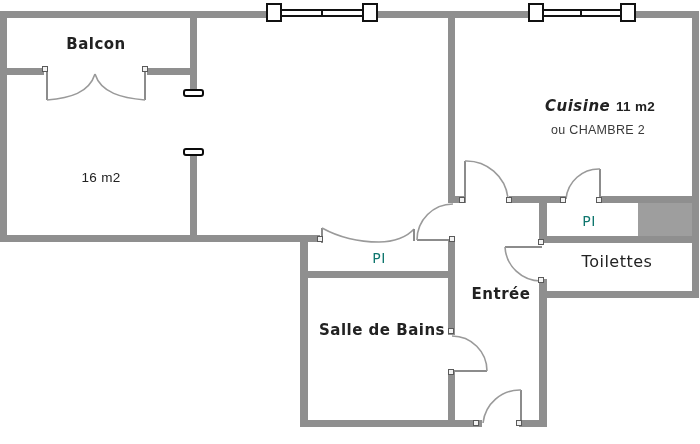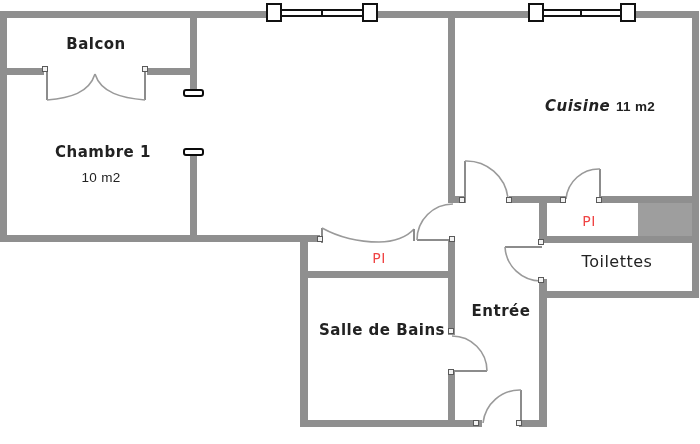--- a/index.html
+++ b/index.html
@@ -6,21 +6,21 @@
   #plan{position:relative;width:700px;height:444px;background:#fff;overflow:hidden;
         font-family:"DejaVu Sans","Liberation Sans",sans-serif;color:#222;}
   .wall{position:absolute;background:#8f8f8f;}
   .shaft{position:absolute;background:#9e9e9e;}
   .label{position:absolute;transform:translate(-50%,-50%);white-space:nowrap;
          color:#222;letter-spacing:0.5px;}
   .lbl-room{font-size:15px;font-weight:bold;}
   .lbl-big{font-size:16px;}
   .lbl-sub{font-family:"Liberation Sans",sans-serif;font-size:12.5px;letter-spacing:0.3px;color:#3a3a3a;}
   .lbl-area{font-family:"Liberation Sans",sans-serif;font-size:13.5px;letter-spacing:0.3px;}
-  .lbl-pi{font-size:14px;letter-spacing:0.5px;color:#ef4444;}
+  .lbl-pi{font-size:14px;letter-spacing:0.5px;color:#0f766e;}
   .italic{font-style:italic;margin-top:36px;}
   .win-box{position:absolute;width:16px;height:19px;background:#fff;border:2px solid #111;box-sizing:border-box;}
   .win-line{position:absolute;height:2px;background:#111;}
   .win-mull{position:absolute;width:2px;background:#111;}
   .win-blank{position:absolute;background:#fff;}
   .cap{position:absolute;width:21px;height:8px;background:#fff;border:2px solid #0a0a0a;
        border-radius:3px;box-sizing:border-box;}
   .jamb{position:absolute;width:6px;height:6px;background:#f2f2f2;border:1.5px solid #5a5a5a;box-sizing:border-box;}
   svg.doors{position:absolute;left:0;top:0;}
   .doorline{stroke:#8c8c8c;stroke-width:2;fill:none;}
@@ -116,28 +116,28 @@
   <div class="jamb" style="left:317px;top:236px;"></div>
   <div class="jamb" style="left:538px;top:239px;"></div>
   <div class="jamb" style="left:538px;top:277px;"></div>
   <div class="jamb" style="left:448px;top:328px;"></div>
   <div class="jamb" style="left:448px;top:369px;"></div>
   <div class="jamb" style="left:473px;top:420px;"></div>
   <div class="jamb" style="left:516px;top:420px;"></div>
 
   <div class="label lbl-room" style="left:96px;top:44px;">Balcon</div>
 
-  <div class="label lbl-room" style="left:103px;top:152px;">Chambre 1</div>
-  <div class="label lbl-area" style="left:101px;top:177px;">10 m2</div>
+  <div class="label lbl-area" style="left:101px;top:177px;">16 m2</div>
 
 
   <div class="label lbl-room" style="left:600px;top:106px;">
     <span class="italic">Cuisine</span>&nbsp;<span class="lbl-area">11 m2</span>
   </div>
+  <div class="label lbl-sub" style="left:598px;top:130px;">ou CHAMBRE 2</div>
 
   <div class="label lbl-pi" style="left:379px;top:258px;">PI</div>
   <div class="label lbl-pi" style="left:589px;top:221px;">PI</div>
 
   <div class="label lbl-big" style="left:617px;top:261px;">Toilettes</div>
   <div class="label lbl-room" style="left:382px;top:330px;">Salle de Bains</div>
-  <div class="label lbl-room" style="left:501px;top:311px;">Entrée</div>
+  <div class="label lbl-room" style="left:501px;top:294px;">Entrée</div>
 
 </div>
 
 </body></html>

